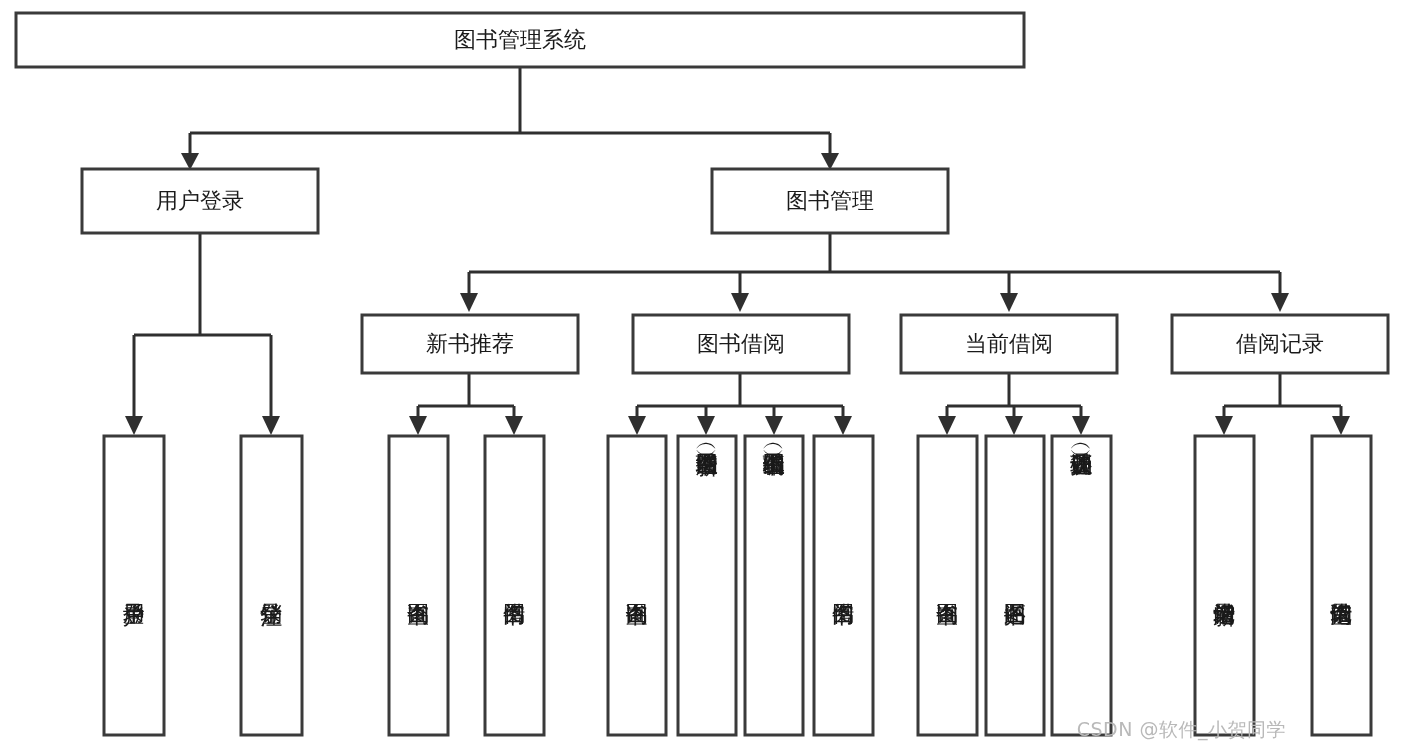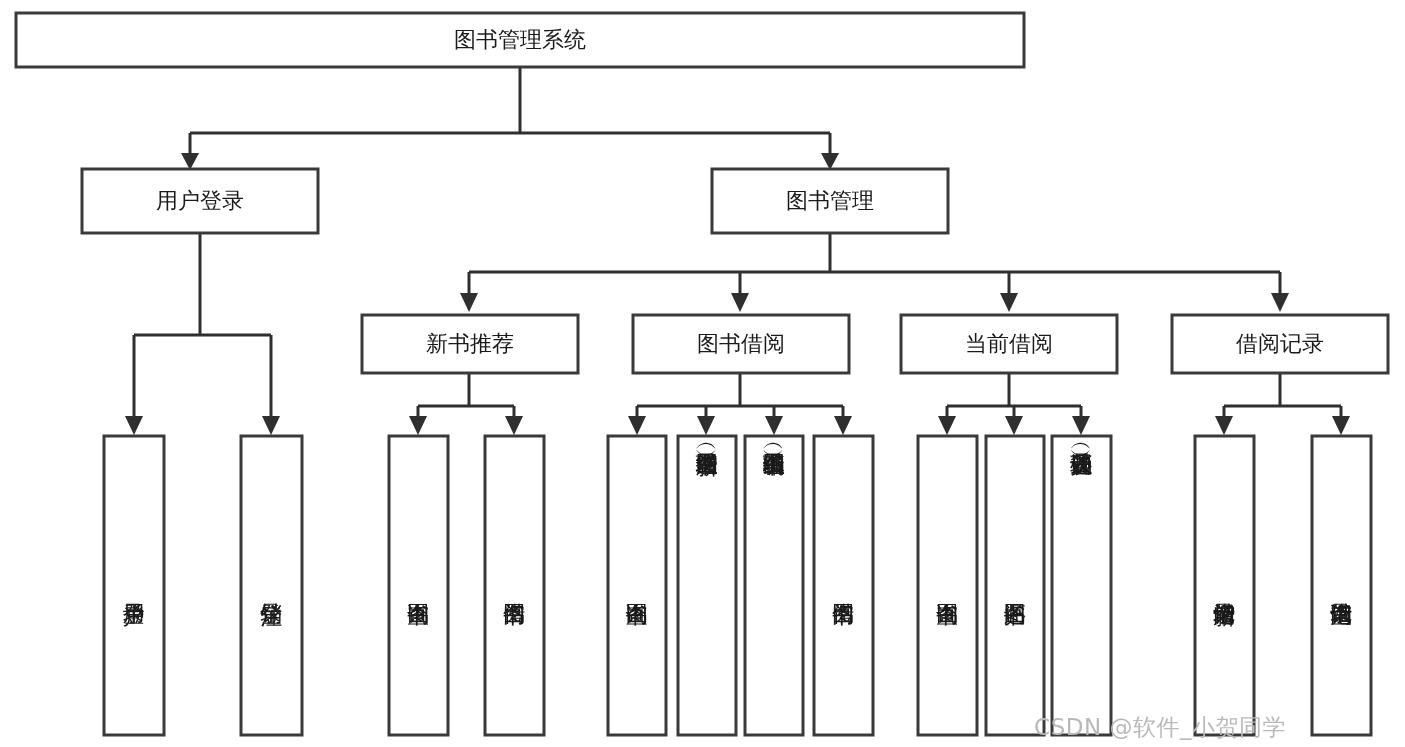--- a/index.html
+++ b/index.html
@@ -17,21 +17,21 @@
     writing-mode:vertical-rl;text-orientation:upright;
     white-space:normal;
   }
   .leaf-wrap{
     position:absolute;display:flex;align-items:center;justify-content:center;
     box-sizing:border-box;pointer-events:none;
   }
   .watermark{
     position:absolute;right:8px;bottom:4px;
     font-family:"DejaVu Sans","Liberation Sans",sans-serif;
-    font-size:23px;color:#b9b9b9;letter-spacing:.5px;white-space:nowrap;
+    font-size:19px;color:#b9b9b9;letter-spacing:.5px;white-space:nowrap;
   }
 </style>
 </head>
 <body>
 
 <div id="diagram-root">
 
   <svg class="diagram" viewBox="0 0 1405 747">
     <defs></defs>
 

